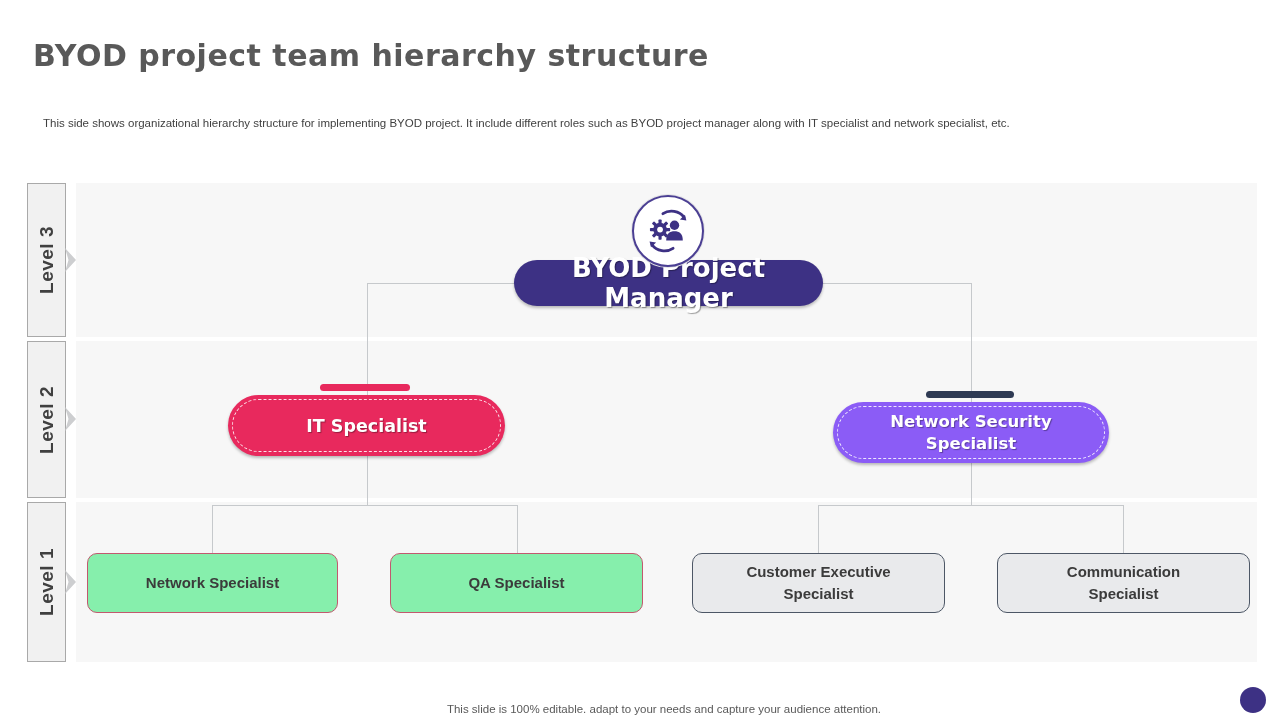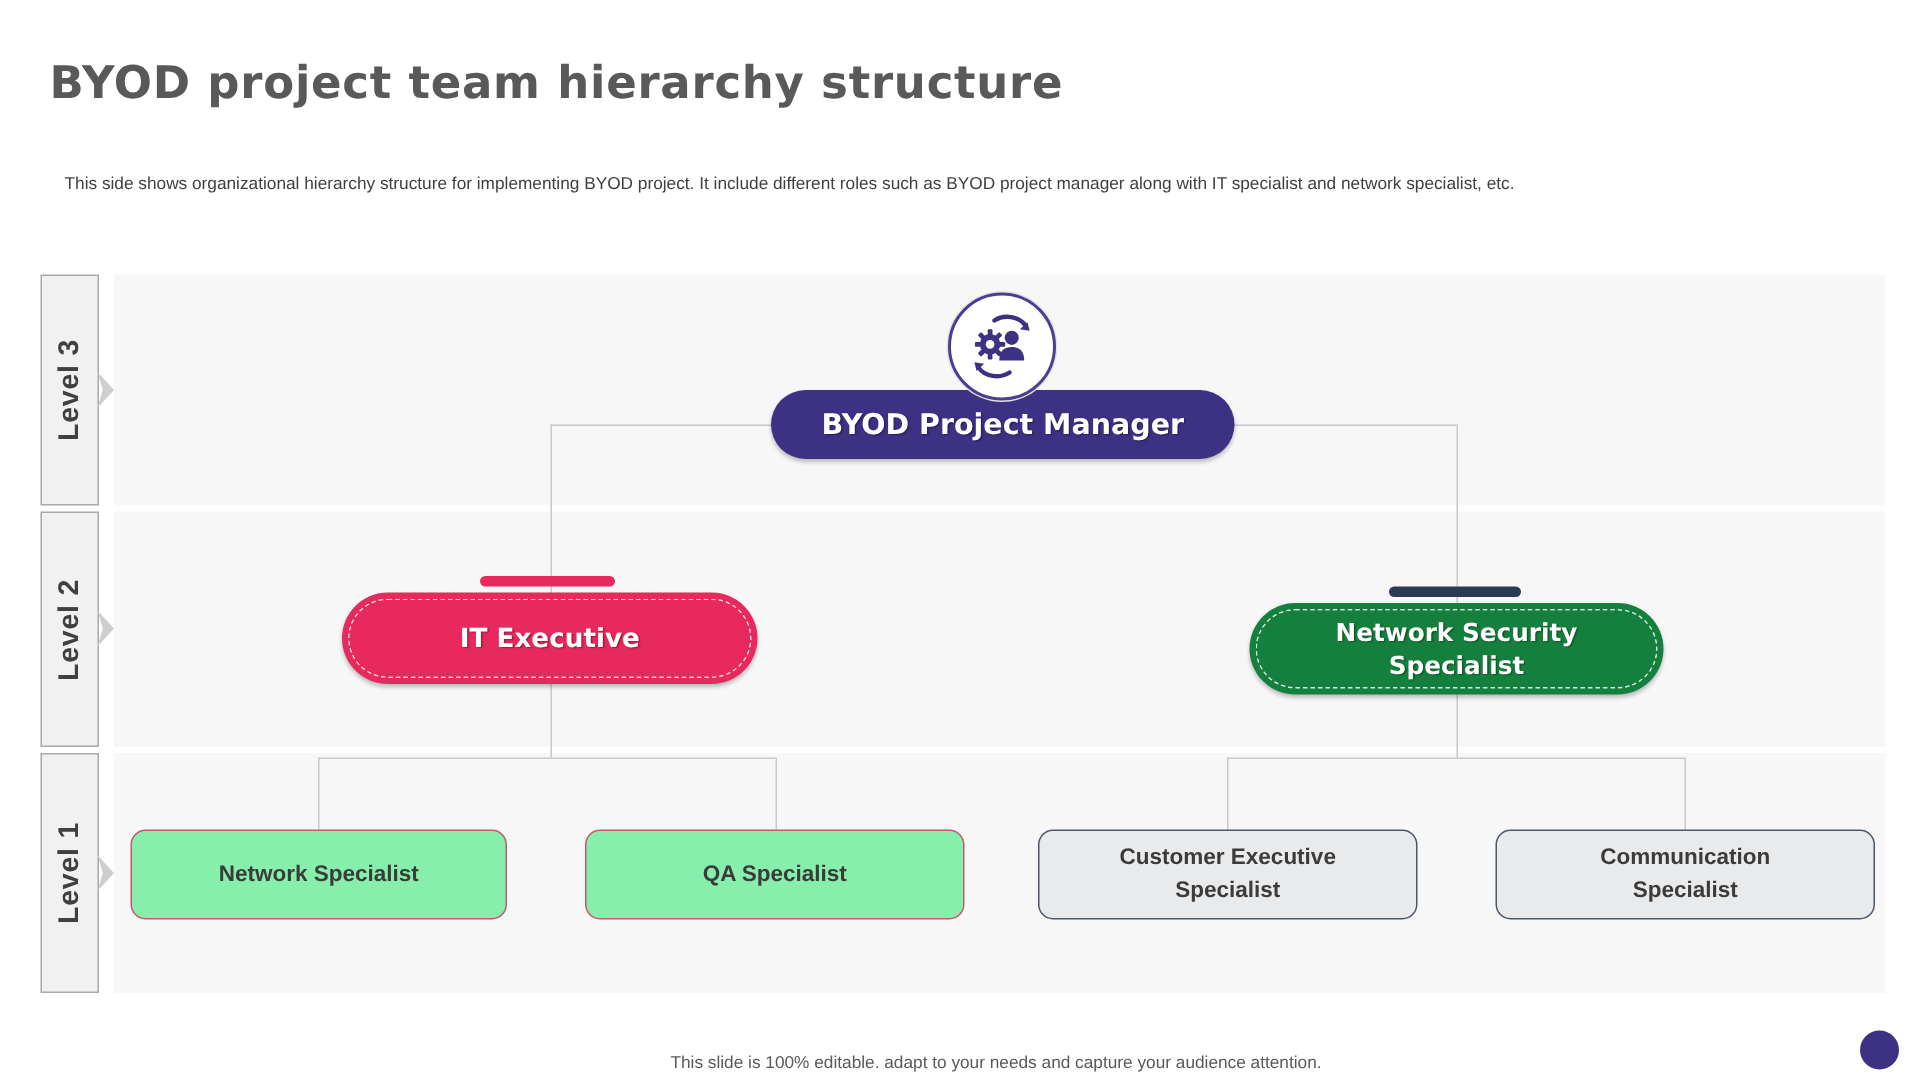--- a/index.html
+++ b/index.html
@@ -38,29 +38,29 @@
   
   .pill{
     position:absolute;display:flex;align-items:center;justify-content:center;
     color:#ffffff;font-weight:700;text-align:center;
     text-shadow:1px 1px 1px rgba(0,0,0,.35);
     box-shadow:0 2px 3px rgba(0,0,0,.25);
     font-family:"DejaVu Sans",sans-serif;
   }
   .pill-manager{
     left:514px;top:260px;width:309px;height:46px;border-radius:23px;
-    background:#3d3184;font-size:19px;z-index:4;
+    background:#3d3184;font-size:26px;z-index:4;
   }
   .pill-it{
     left:228px;top:395px;width:277px;height:61px;border-radius:31px;
     background:#e8295d;font-size:17.5px;z-index:4;
   }
   .pill-net{
     left:833px;top:402px;width:276px;height:61px;border-radius:31px;
-    background:#15803d;font-size:16.5px;line-height:1.3;z-index:4;
+    background:#8b5cf6;font-size:16.5px;line-height:1.3;z-index:4;
   }
   .dashed-inner{
     position:absolute;left:4px;right:4px;top:4px;bottom:4px;
     border:1.5px dashed rgba(255,255,255,.85);border-radius:inherit;
     pointer-events:none;
   }
   .tab-bar{position:absolute;height:7px;border-radius:3.5px;z-index:3;}
   .tab-bar.pink{left:320px;top:384px;width:90px;background:#e8295d;}
   .tab-bar.navy{left:926px;top:391px;width:88px;background:#2e3a53;}
   .icon-circle{
@@ -169,21 +169,21 @@
 
   <div class="pill pill-manager">
     <span>BYOD Project Manager</span>
   </div>
 
   <div class="tab-bar pink"></div>
   <div class="tab-bar navy"></div>
 
   <div class="pill pill-it">
     <div class="dashed-inner"></div>
-    <span>IT Executive</span>
+    <span>IT Specialist</span>
   </div>
   <div class="pill pill-net">
     <div class="dashed-inner"></div>
     <span style="max-width:200px;">Network Security Specialist</span>
   </div>
 
   <div class="box pink" style="left:87px;width:251px;">
     <span>Network Specialist</span>
   </div>
   <div class="box pink" style="left:390px;width:253px;">

